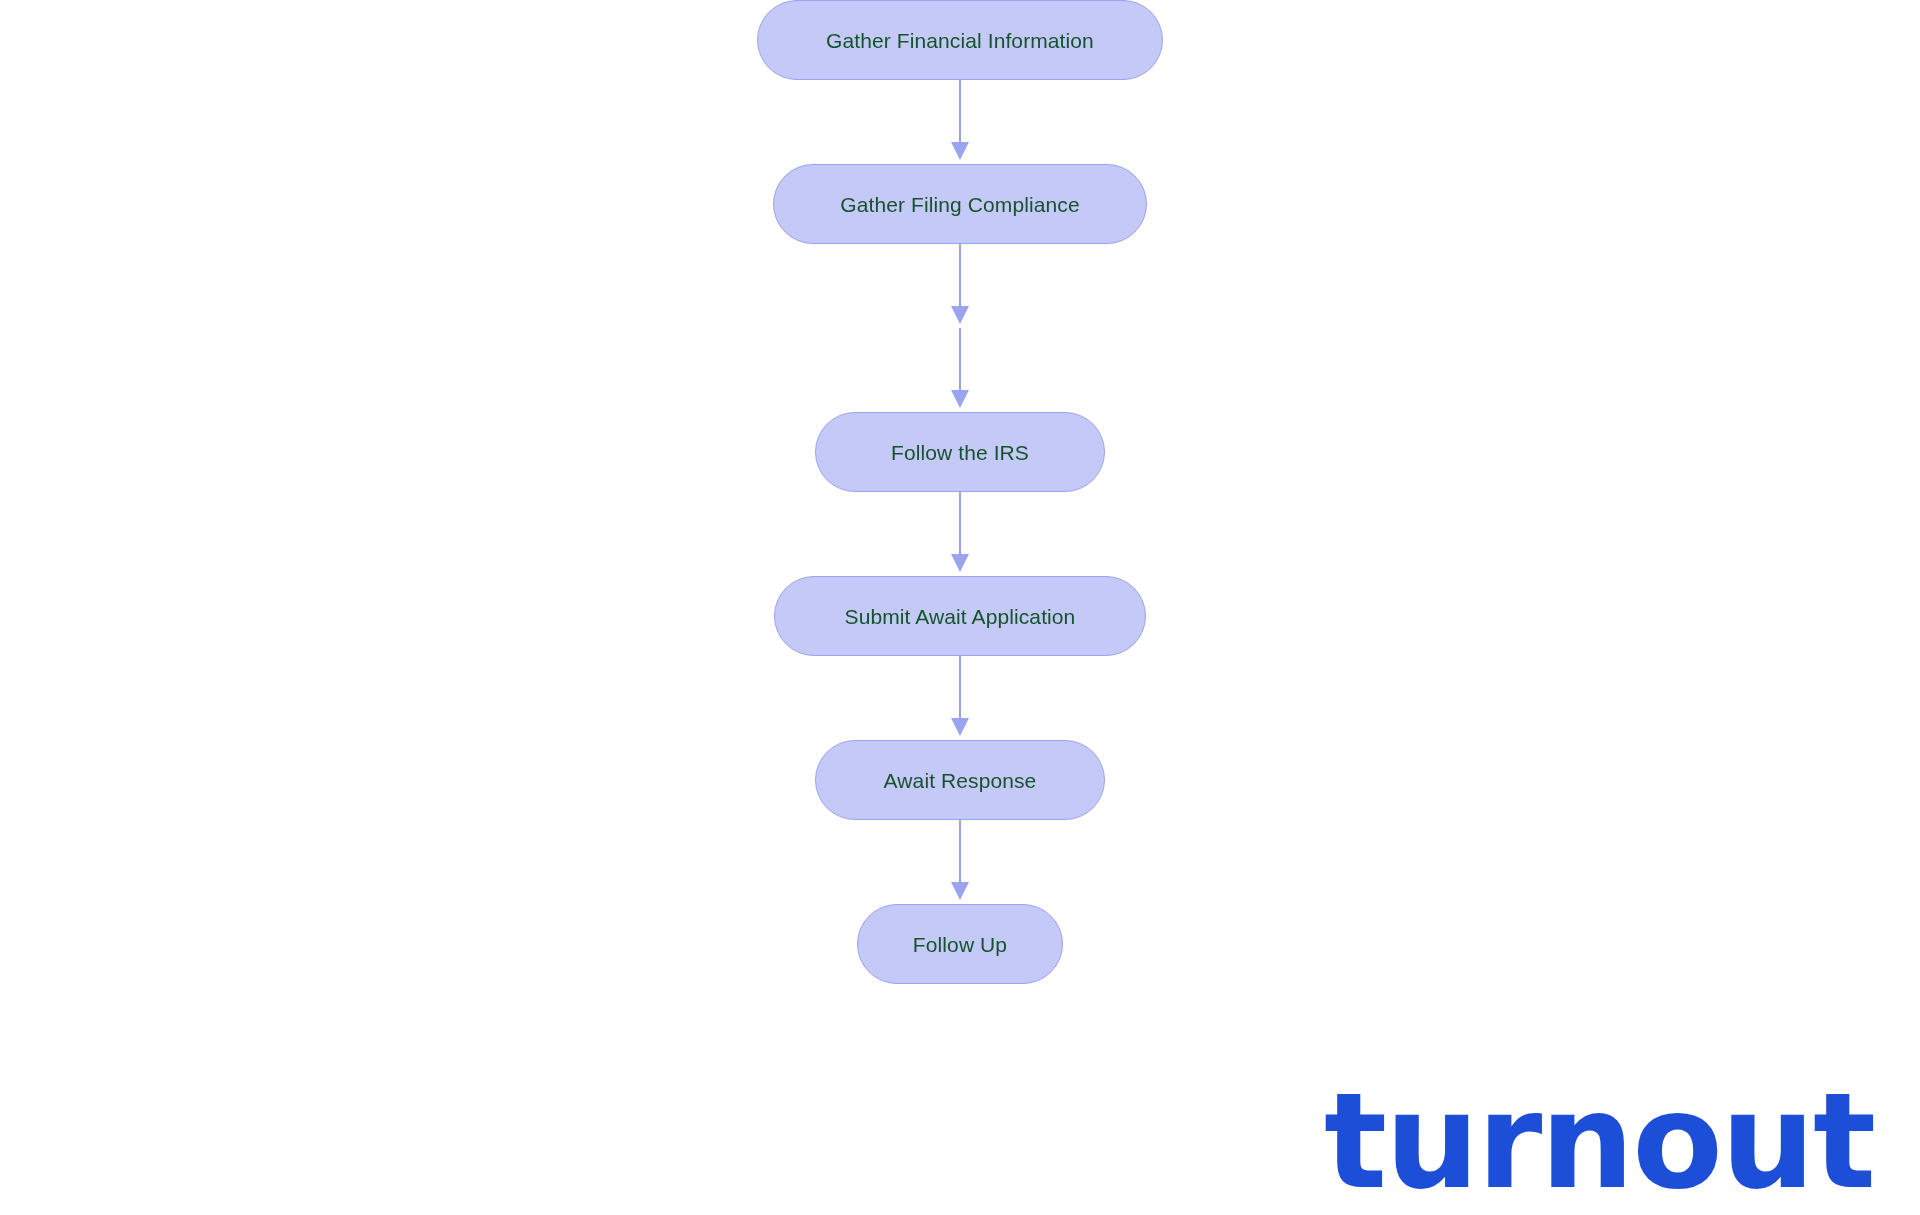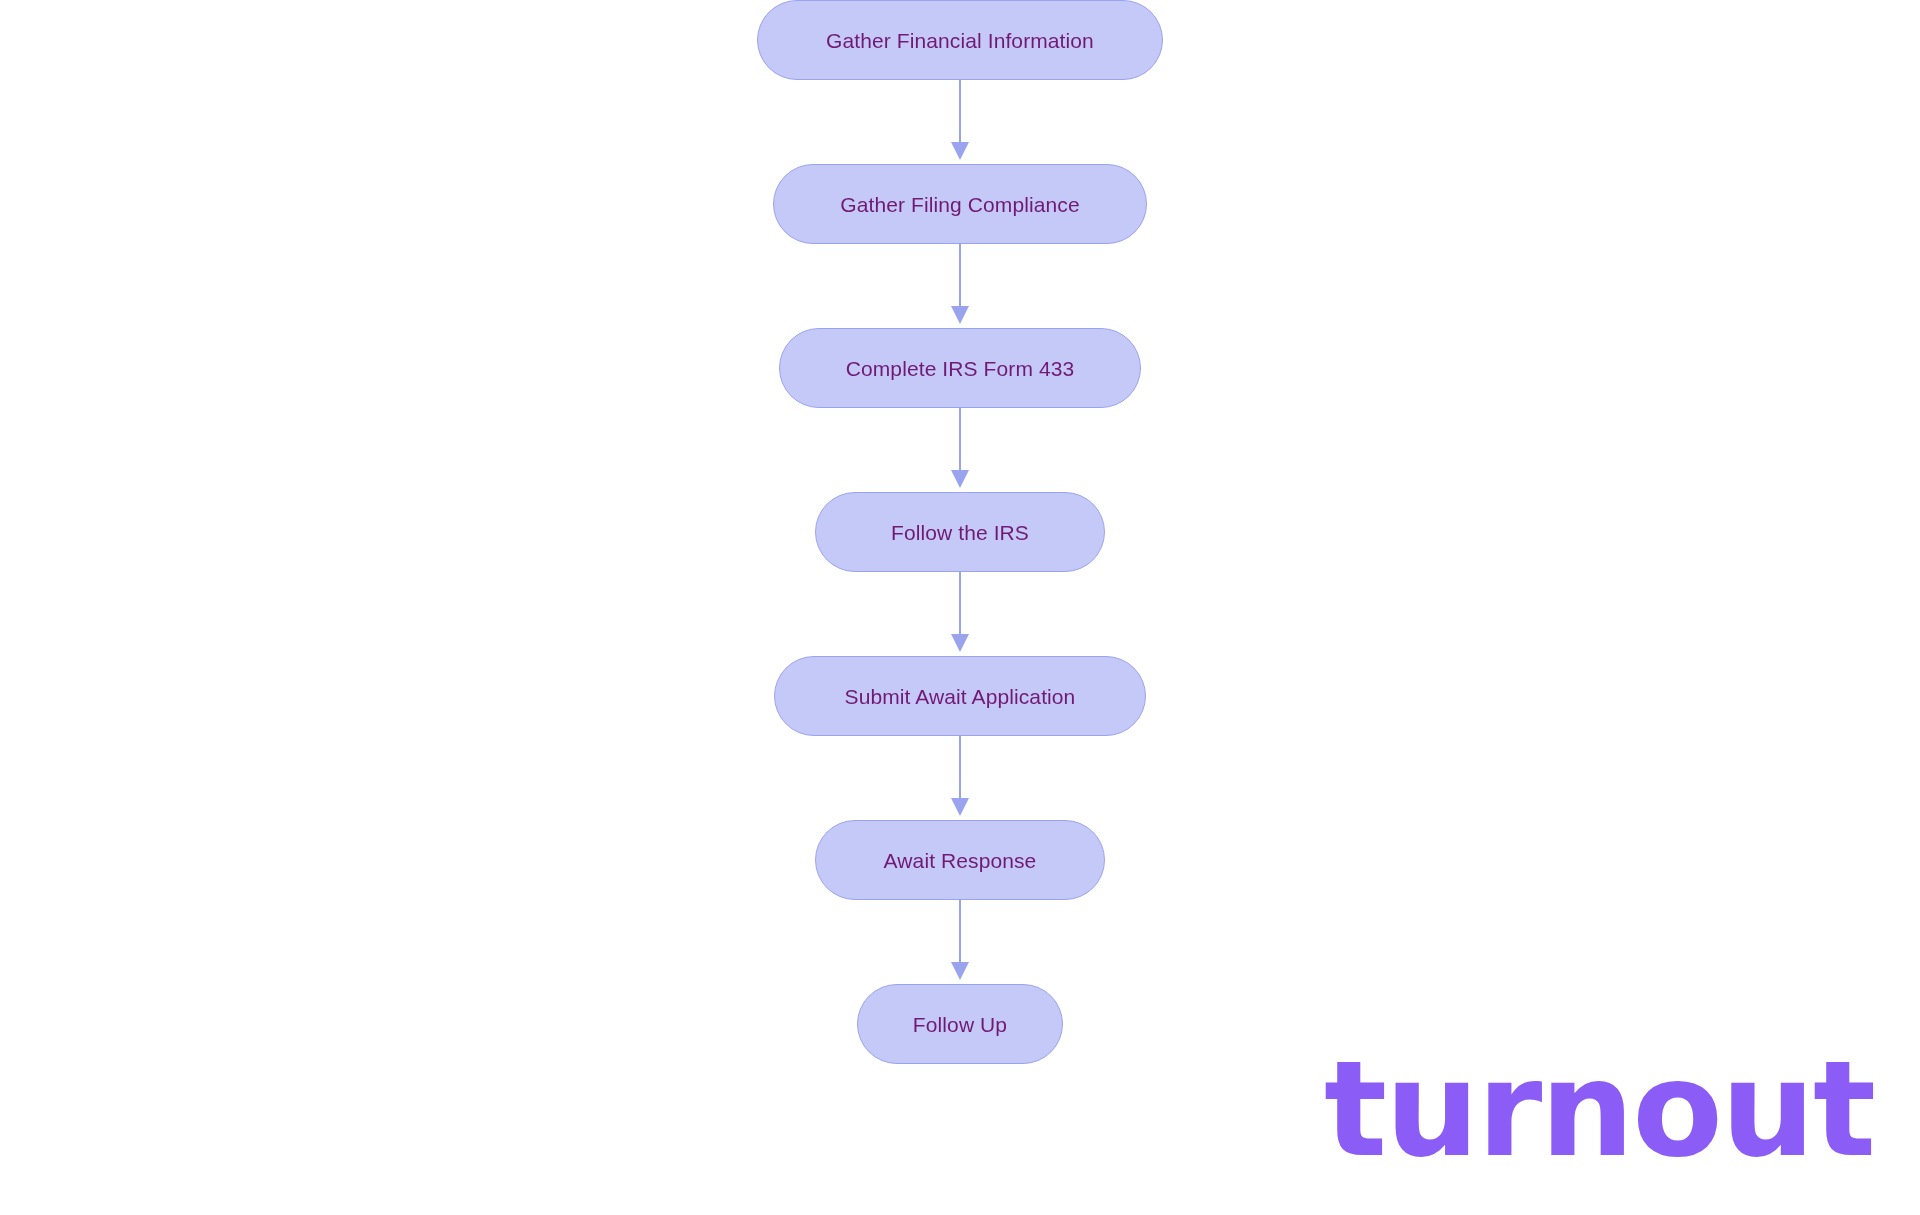--- a/index.html
+++ b/index.html
@@ -47,21 +47,21 @@
     justify-content: center;
     color: #3a3ad0;
     font-size: 21px;
     font-weight: 400;
     letter-spacing: 0.1px;
     white-space: nowrap;
     user-select: none;
   }
 
   .node-label {
-    color: #701a75;
+    color: #14532d;
     font-size: 21px;
     line-height: 1;
     padding: 0 6px;
   }
 
   
   .connector {
     position: relative;
     width: 24px;
     height: 84px;
@@ -87,22 +87,22 @@
     height: 0;
     border-left: 9px solid transparent;
     border-right: 9px solid transparent;
     border-top: 18px solid #9aa3ee;
   }
 
   
   .logo {
     position: absolute;
     right: 46px;
-    bottom: 40px;
-    color: #8b5cf6;
+    bottom: 8px;
+    color: #1d4ed8;
     font-family: "DejaVu Sans", "Liberation Sans", sans-serif;
     font-size: 132px;
     font-weight: 700;
     line-height: 1;
     letter-spacing: -2px;
     user-select: none;
   }
 </style>
 </head>
 <body>
@@ -116,23 +116,20 @@
       <div class="connector">
         <div class="shaft"></div>
         <div class="head"></div>
       </div>
       <div class="node" style="width: 374px;">
         <span class="node-label">Gather Filing Compliance</span>
       </div>
       <div class="connector">
         <div class="shaft"></div>
         <div class="head"></div>
-      </div>
-      <div class="node" style="width: 362px;">
-        <span class="node-label">Complete IRS Form 433</span>
       </div>
       <div class="connector">
         <div class="shaft"></div>
         <div class="head"></div>
       </div>
       <div class="node" style="width: 290px;">
         <span class="node-label">Follow the IRS</span>
       </div>
       <div class="connector">
         <div class="shaft"></div>

